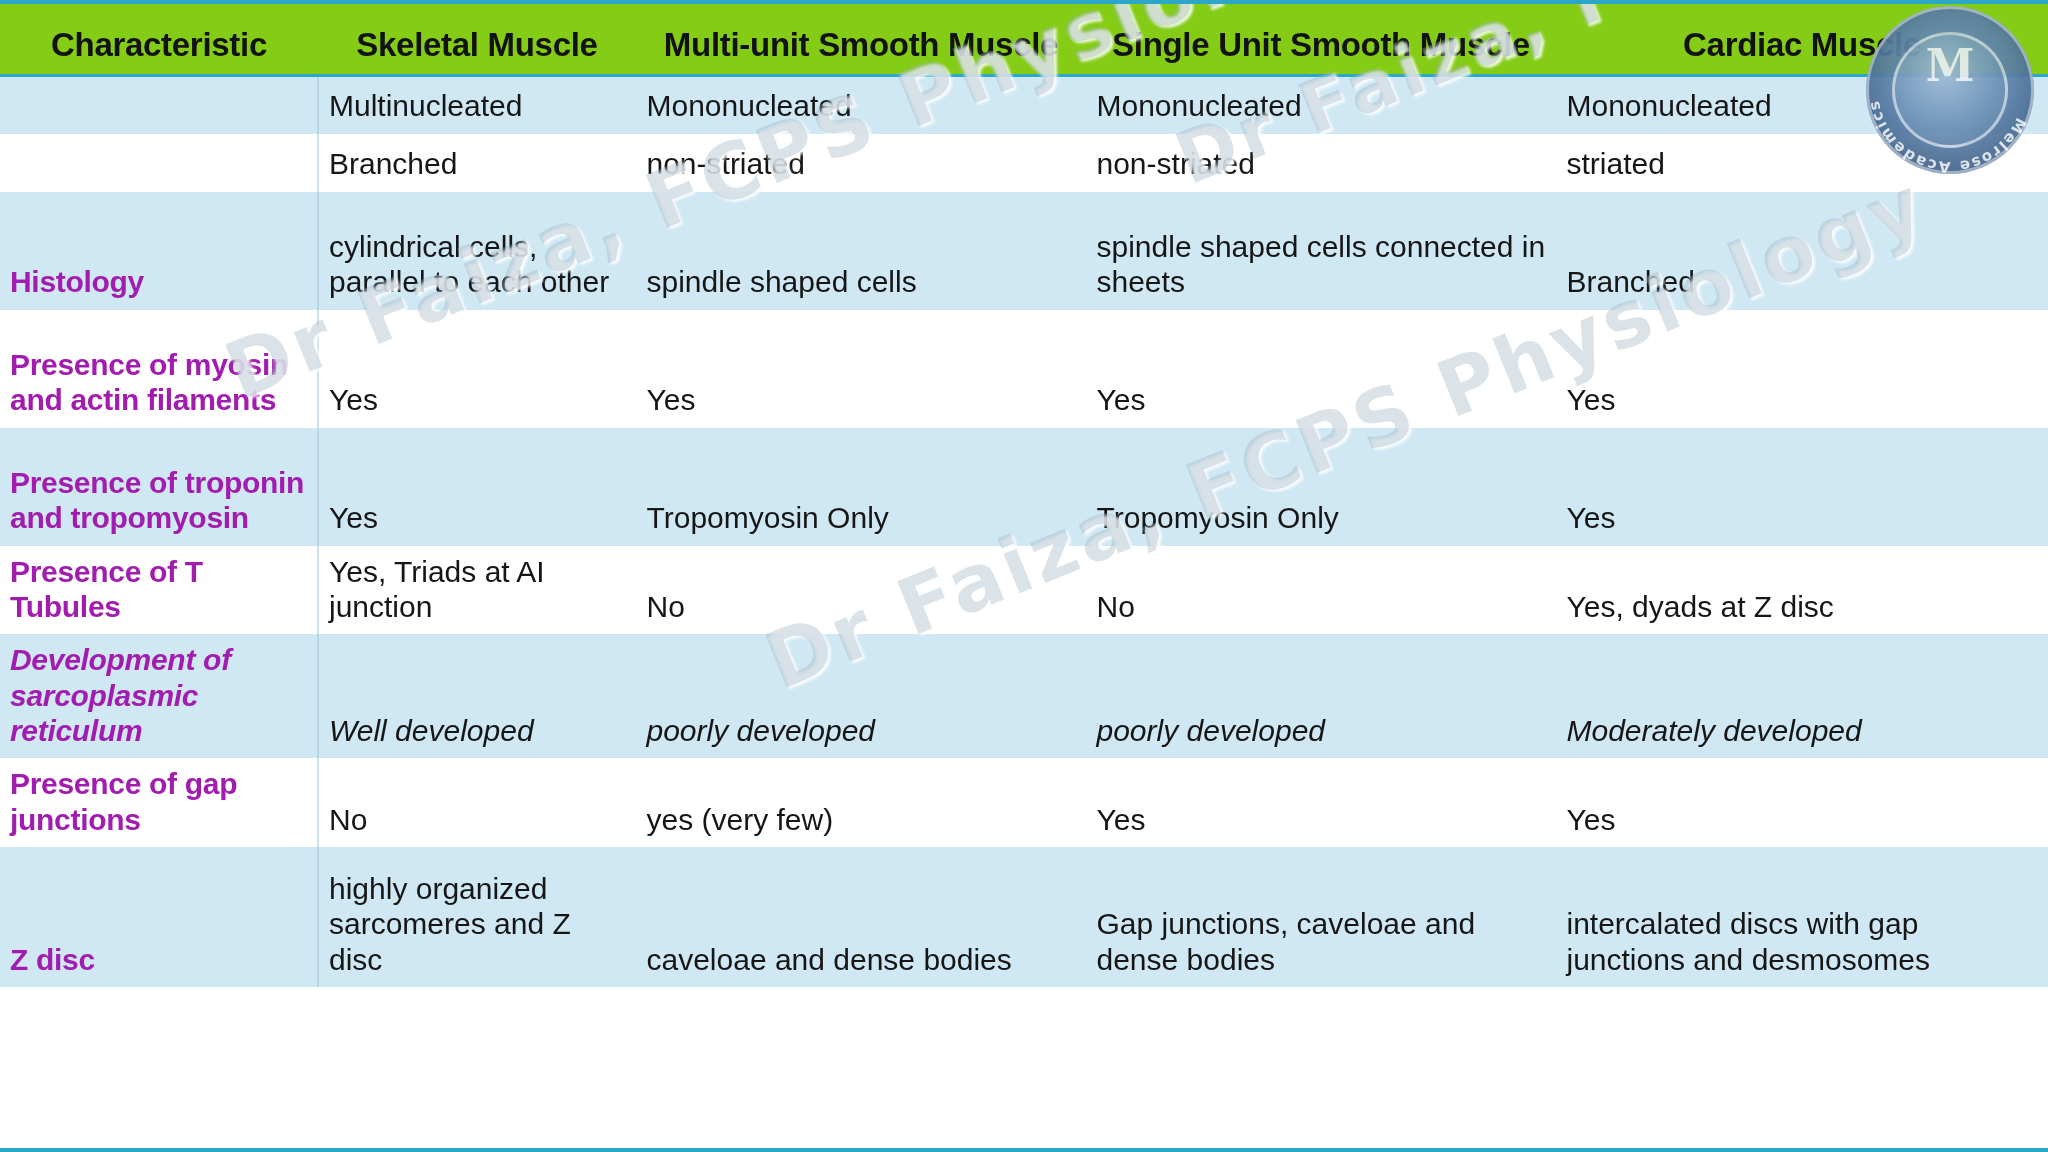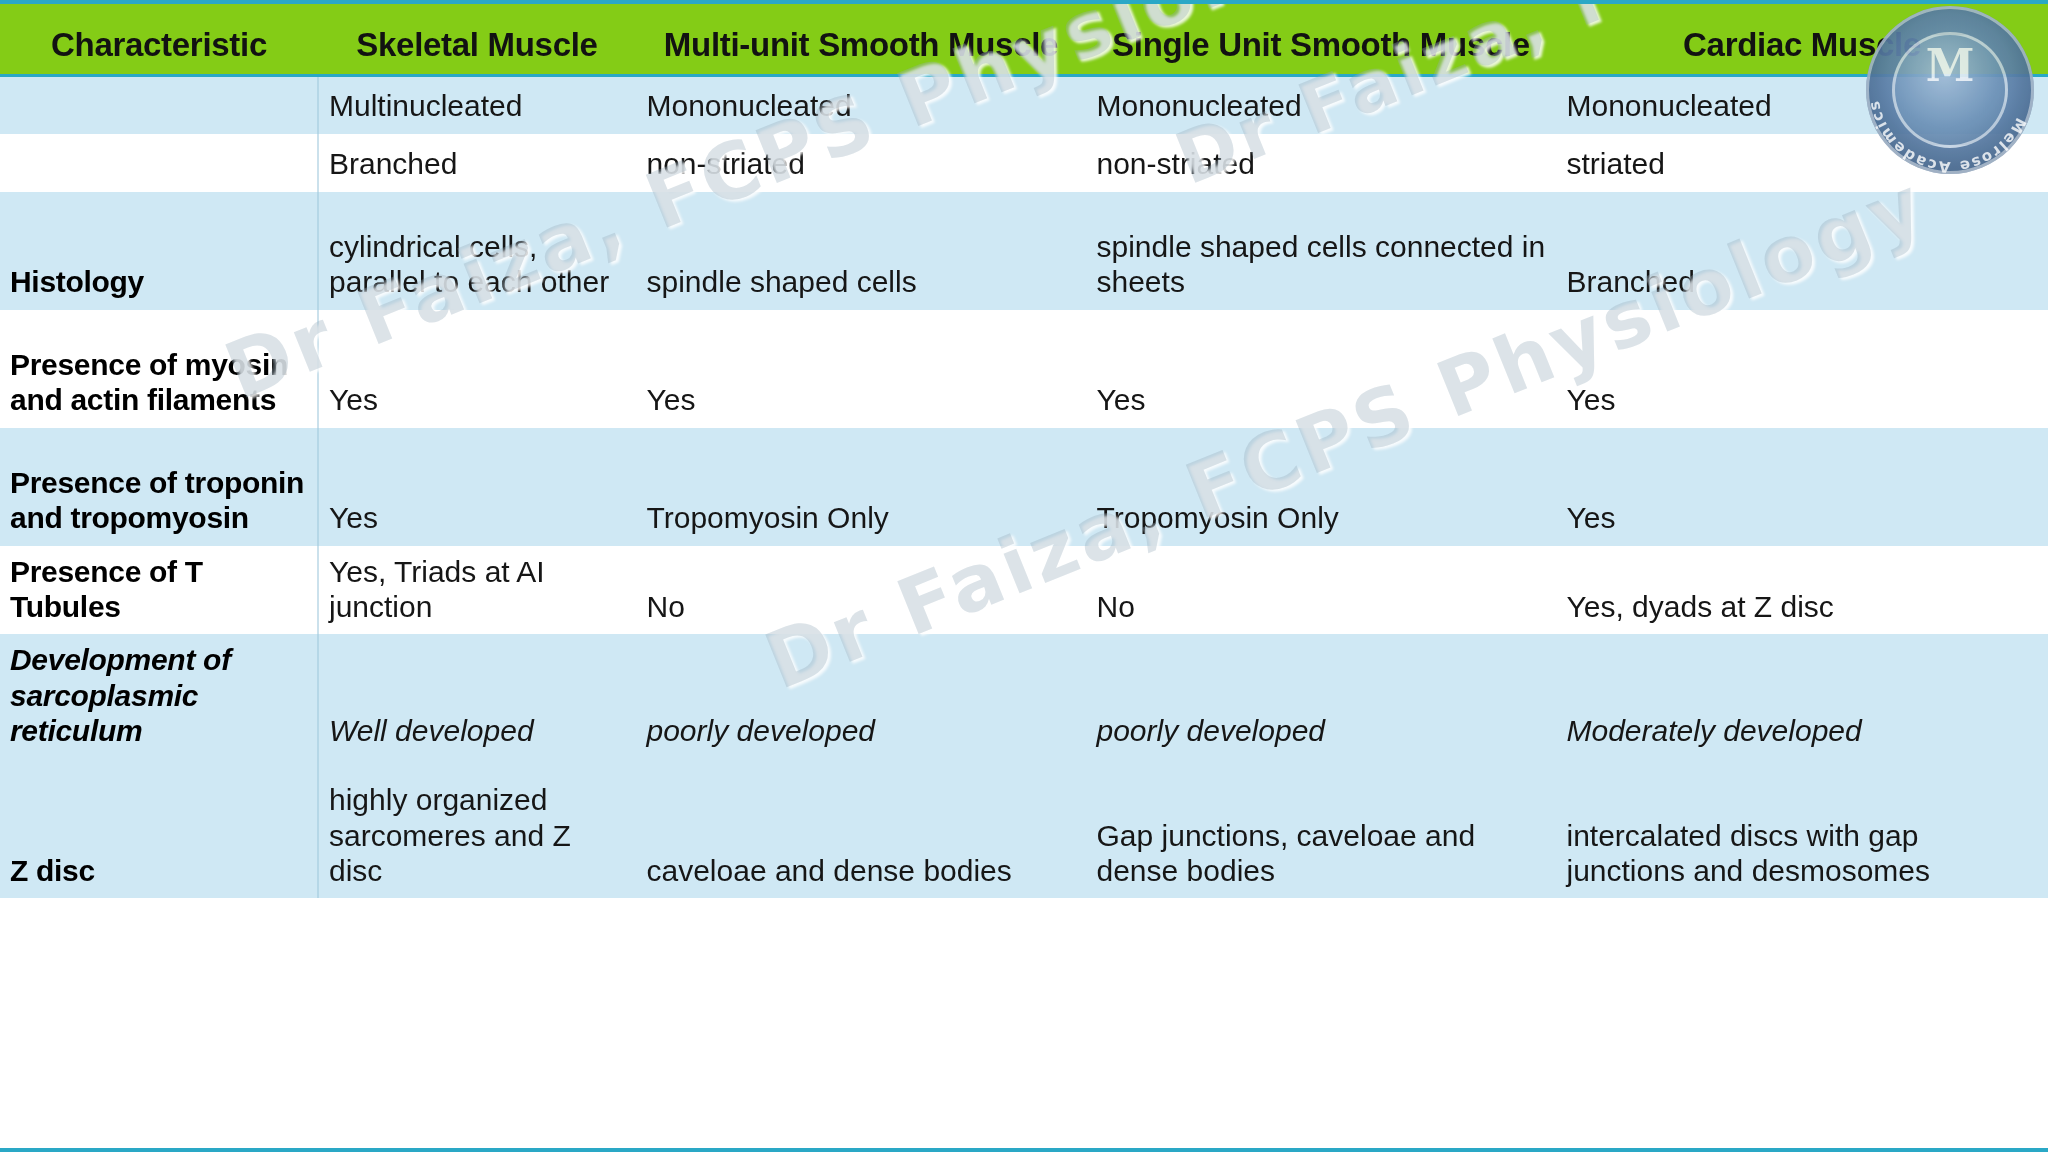--- a/index.html
+++ b/index.html
@@ -77,21 +77,21 @@
     line-height: 1.18;
     border-right: 1px solid rgba(255,255,255,0.0);
   }
 
   tbody tr.shade td { background: #CFE8F4; }
   tbody tr.plain td { background: #FFFFFF; }
 
   
   tbody td.label {
     font-weight: bold;
-    color: #000000;
+    color: #a21caf;
     letter-spacing: -0.3px;
   }
 
   
   tbody td.label {
     border-right: 2px solid rgba(160,200,220,0.55);
   }
 
   
   .wm {
@@ -240,20 +240,27 @@
           <td>No</td>
           <td>Yes, dyads at Z disc</td>
         </tr>
         <tr class="shade" style="height: 118px; font-style: italic;">
           <td class="label">Development of sarcoplasmic reticulum</td>
           <td>Well developed</td>
           <td>poorly developed</td>
           <td>poorly developed</td>
           <td>Moderately developed</td>
         </tr>
+        <tr class="plain" style="height: 70px;">
+          <td class="label">Presence of gap junctions</td>
+          <td>No</td>
+          <td>yes (very few)</td>
+          <td>Yes</td>
+          <td>Yes</td>
+        </tr>
         <tr class="shade" style="height: 140px;">
           <td class="label">Z disc</td>
           <td>highly organized sarcomeres and Z disc</td>
           <td>caveloae and dense bodies</td>
           <td>Gap junctions, caveloae and dense bodies</td>
           <td>intercalated discs with gap junctions and desmosomes</td>
         </tr>
       </tbody>
   </table>
 

